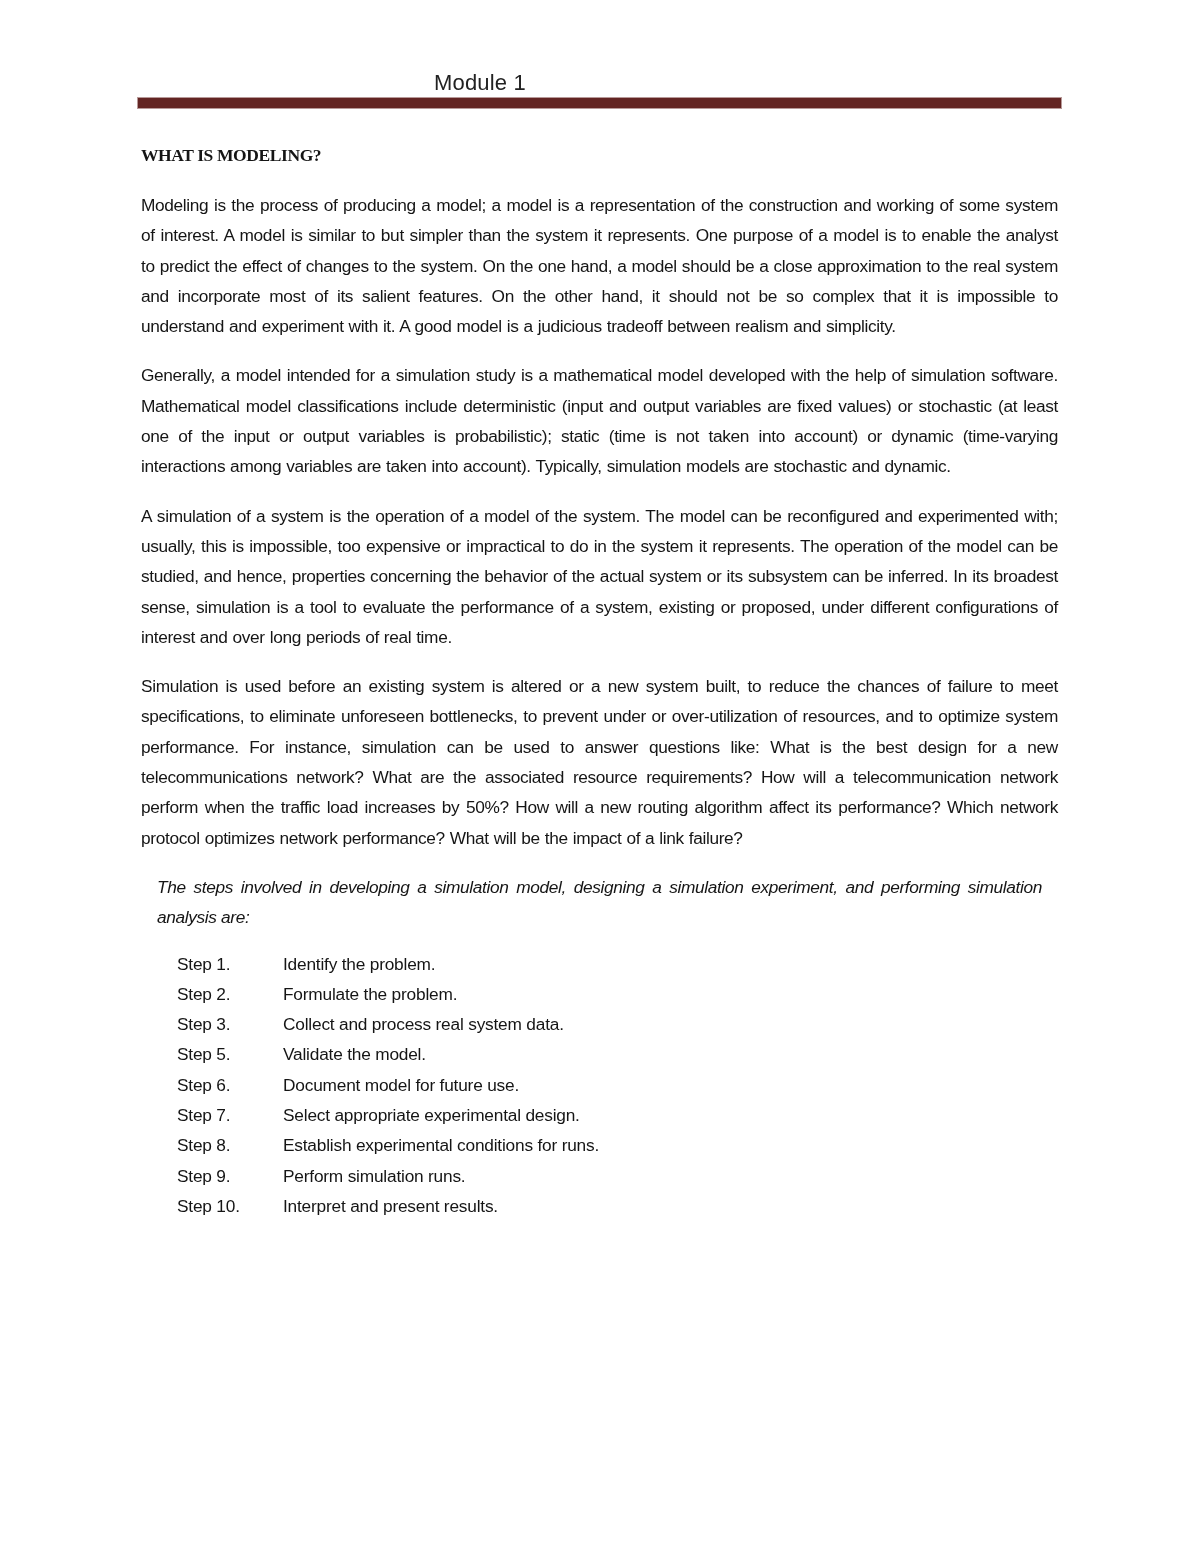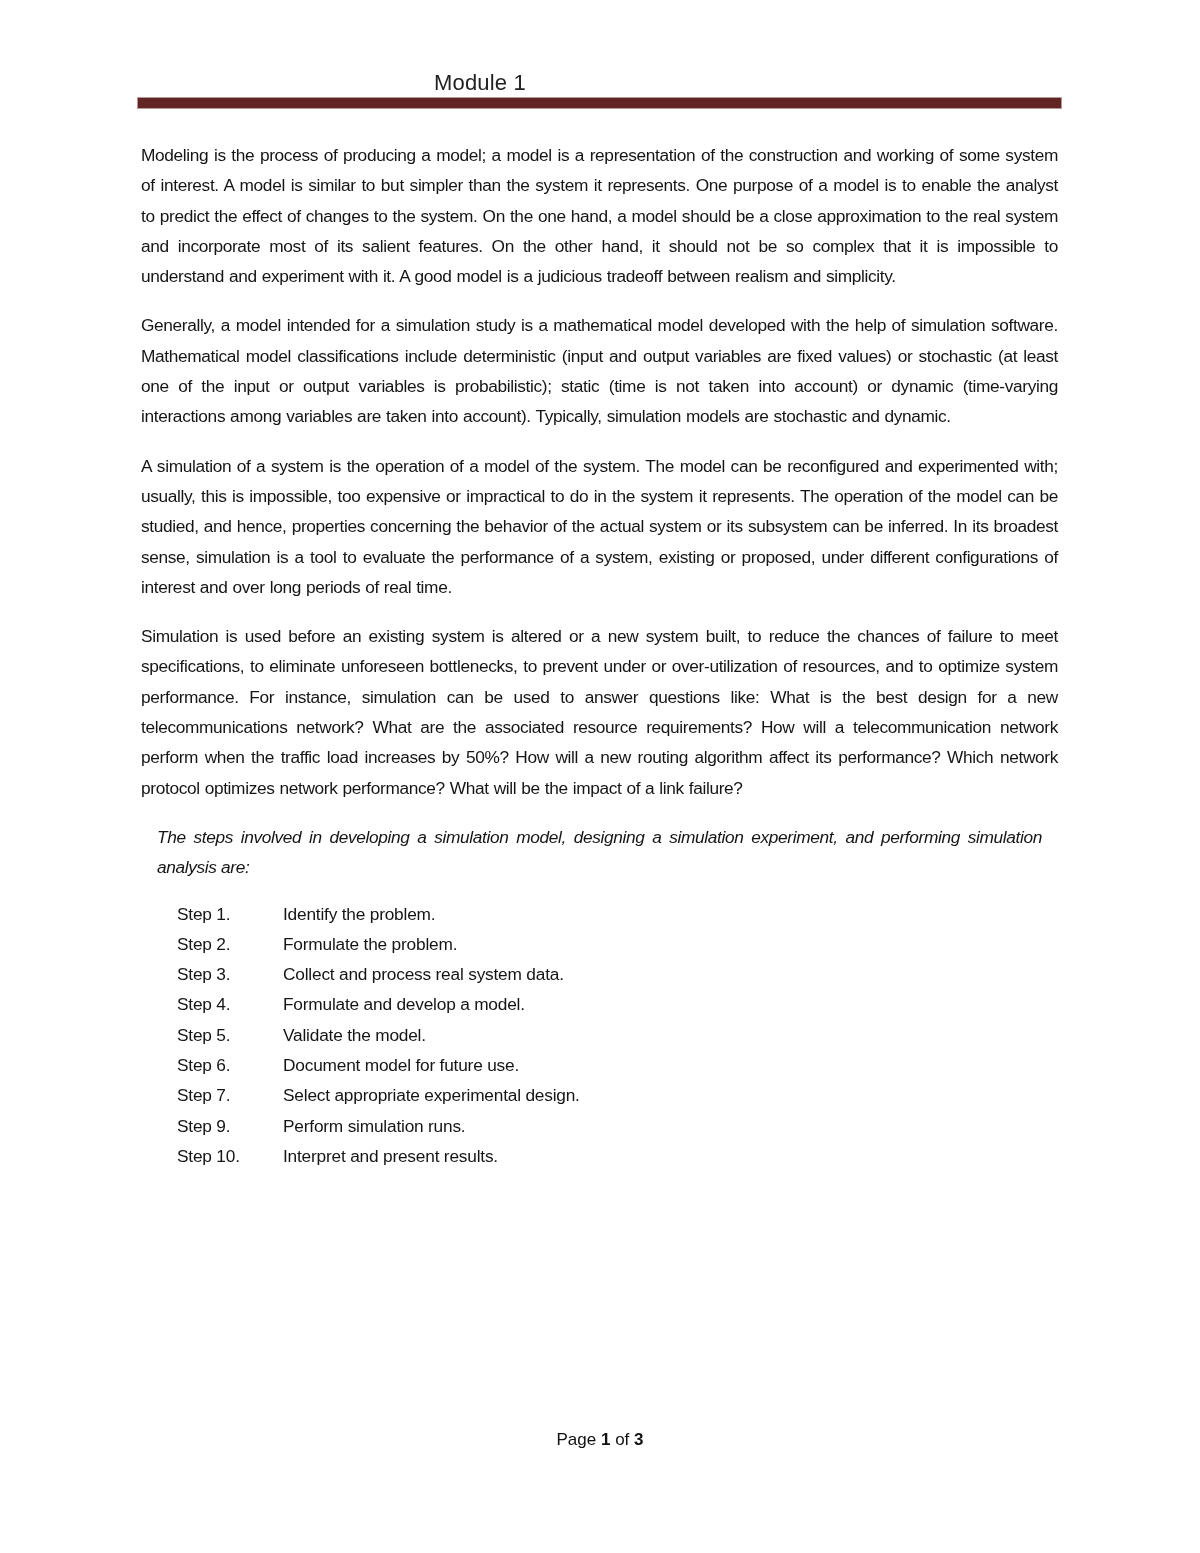--- a/index.html
+++ b/index.html
@@ -106,20 +106,21 @@
 <body>
 
 <div class="page">
 
   <div class="header-title">Module 1</div>
   <div class="header-rule"></div>
 
   <div class="content">
 
     <div>
+      <h2 class="heading">WHAT IS MODELING?</h2>
       <p class="para">Modeling is the process of producing a model; a model is a representation of the construction and working of some system of interest. A model is similar to but simpler than the system it represents. One purpose of a model is to enable the analyst to predict the effect of changes to the system. On the one hand, a model should be a close approximation to the real system and incorporate most of its salient features. On the other hand, it should not be so complex that it is impossible to understand and experiment with it. A good model is a judicious tradeoff between realism and simplicity.</p>
       <p class="para">Generally, a model intended for a simulation study is a mathematical model developed with the help of simulation software. Mathematical model classifications include deterministic (input and output variables are fixed values) or stochastic (at least one of the input or output variables is probabilistic); static (time is not taken into account) or dynamic (time-varying interactions among variables are taken into account). Typically, simulation models are stochastic and dynamic.</p>
     </div>
 
     <div>
       <p class="para">A simulation of a system is the operation of a model of the system. The model can be reconfigured and experimented with; usually, this is impossible, too expensive or impractical to do in the system it represents. The operation of the model can be studied, and hence, properties concerning the behavior of the actual system or its subsystem can be inferred. In its broadest sense, simulation is a tool to evaluate the performance of a system, existing or proposed, under different configurations of interest and over long periods of real time.</p>
       <p class="para">Simulation is used before an existing system is altered or a new system built, to reduce the chances of failure to meet specifications, to eliminate unforeseen bottlenecks, to prevent under or over-utilization of resources, and to optimize system performance. For instance, simulation can be used to answer questions like: What is the best design for a new telecommunications network? What are the associated resource requirements? How will a telecommunication network perform when the traffic load increases by 50%? How will a new routing algorithm affect its performance? Which network protocol optimizes network performance? What will be the impact of a link failure?</p>
     </div>
 
     <p class="intro">The steps involved in developing a simulation model, designing a simulation experiment, and performing simulation analysis are:</p>
@@ -131,46 +132,40 @@
       </li>
       <li class="step">
         <span class="step-num">Step 2.</span>
         <span class="step-text">Formulate the problem.</span>
       </li>
       <li class="step">
         <span class="step-num">Step 3.</span>
         <span class="step-text">Collect and process real system data.</span>
       </li>
       <li class="step">
-        <span class="step-num">Step 4.</span>
-        <span class="step-text">Formulate and develop a model.</span>
-      </li>
-      <li class="step">
         <span class="step-num">Step 5.</span>
         <span class="step-text">Validate the model.</span>
       </li>
       <li class="step">
         <span class="step-num">Step 6.</span>
         <span class="step-text">Document model for future use.</span>
       </li>
       <li class="step">
         <span class="step-num">Step 7.</span>
         <span class="step-text">Select appropriate experimental design.</span>
       </li>
       <li class="step">
+        <span class="step-num">Step 8.</span>
+        <span class="step-text">Establish experimental conditions for runs.</span>
+      </li>
+      <li class="step">
         <span class="step-num">Step 9.</span>
         <span class="step-text">Perform simulation runs.</span>
       </li>
       <li class="step">
         <span class="step-num">Step 10.</span>
         <span class="step-text">Interpret and present results.</span>
       </li>
     </ul>
   </div>
 
-  <div class="footer">
-    <span>Page</span>
-    <b>1</b>
-    <span>of</span>
-    <b>3</b>
-  </div>
 
 </div>
 
 </body></html>

